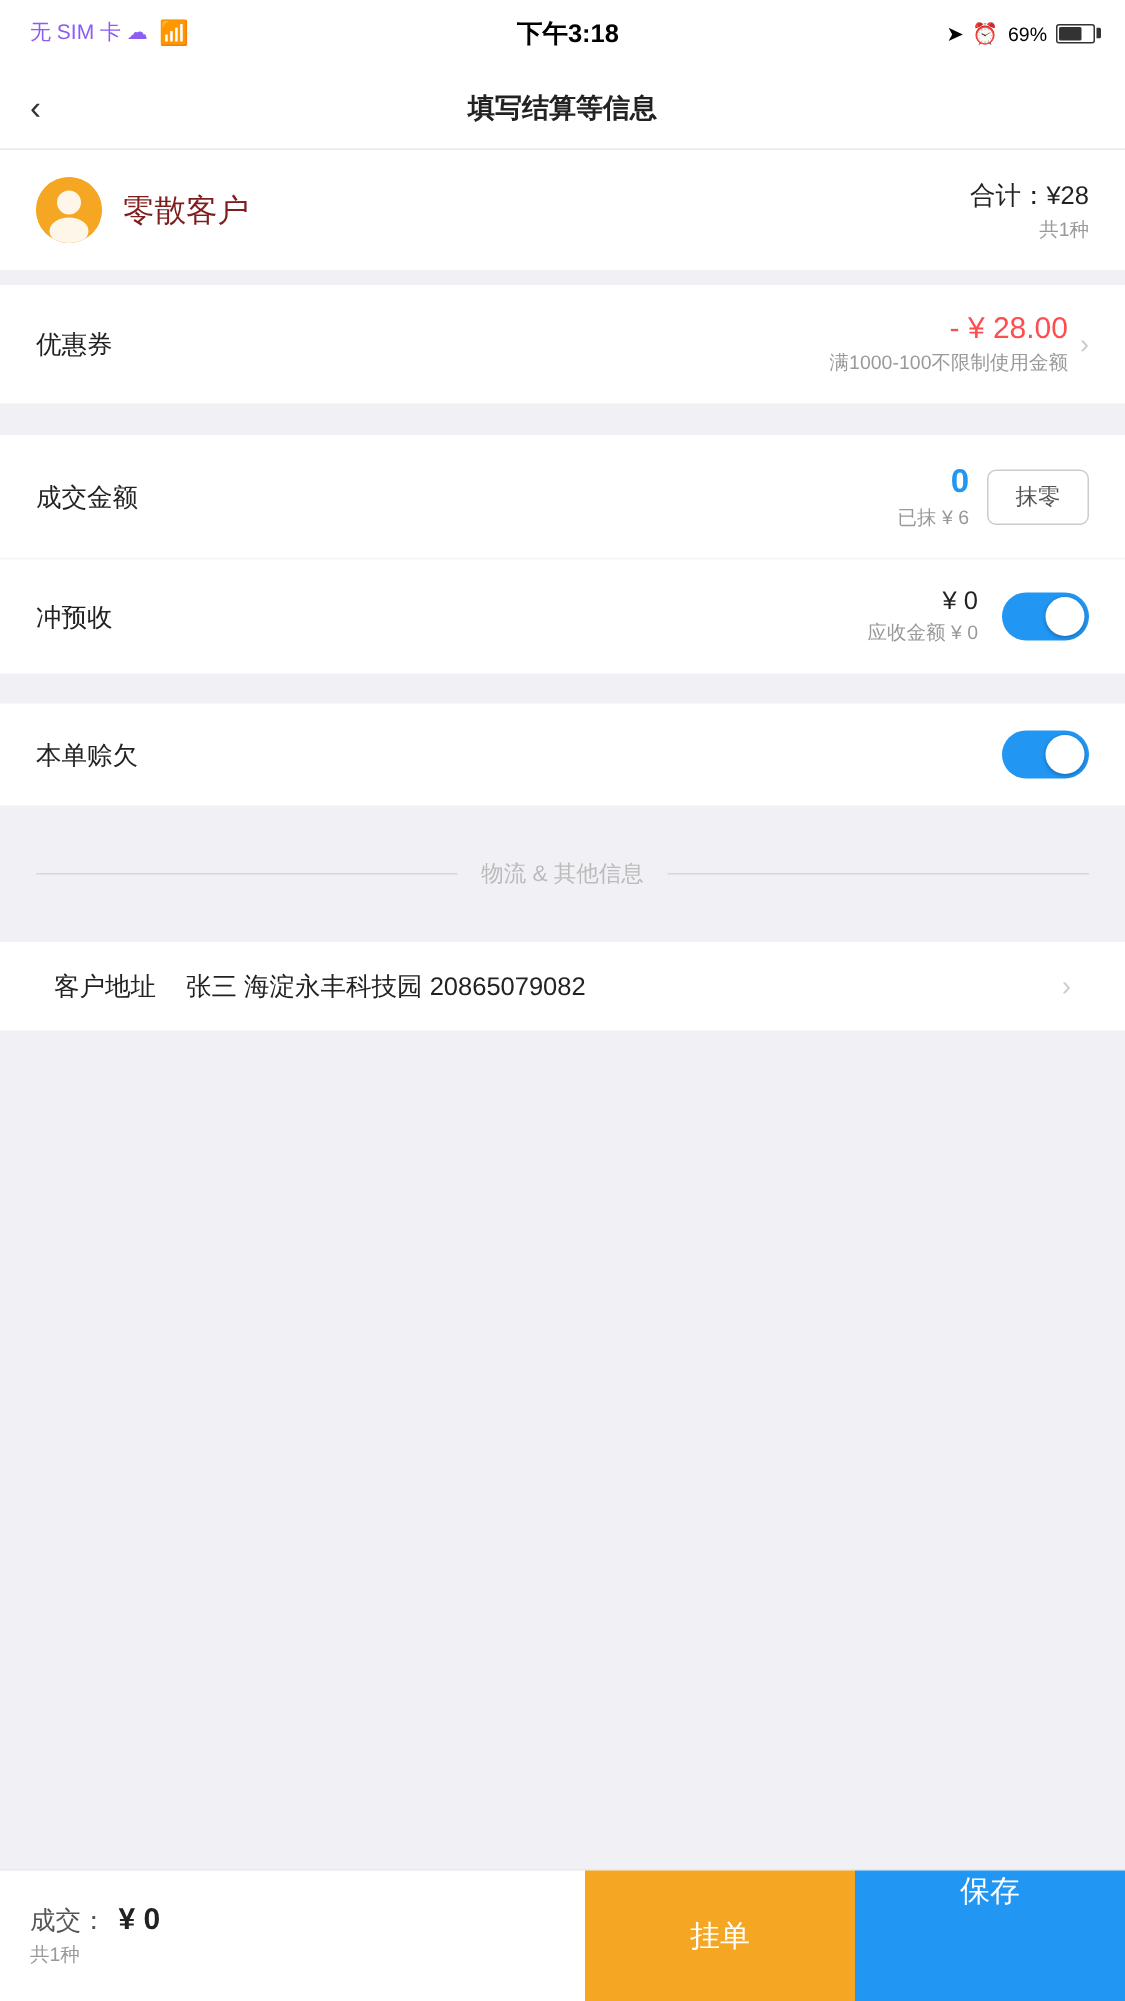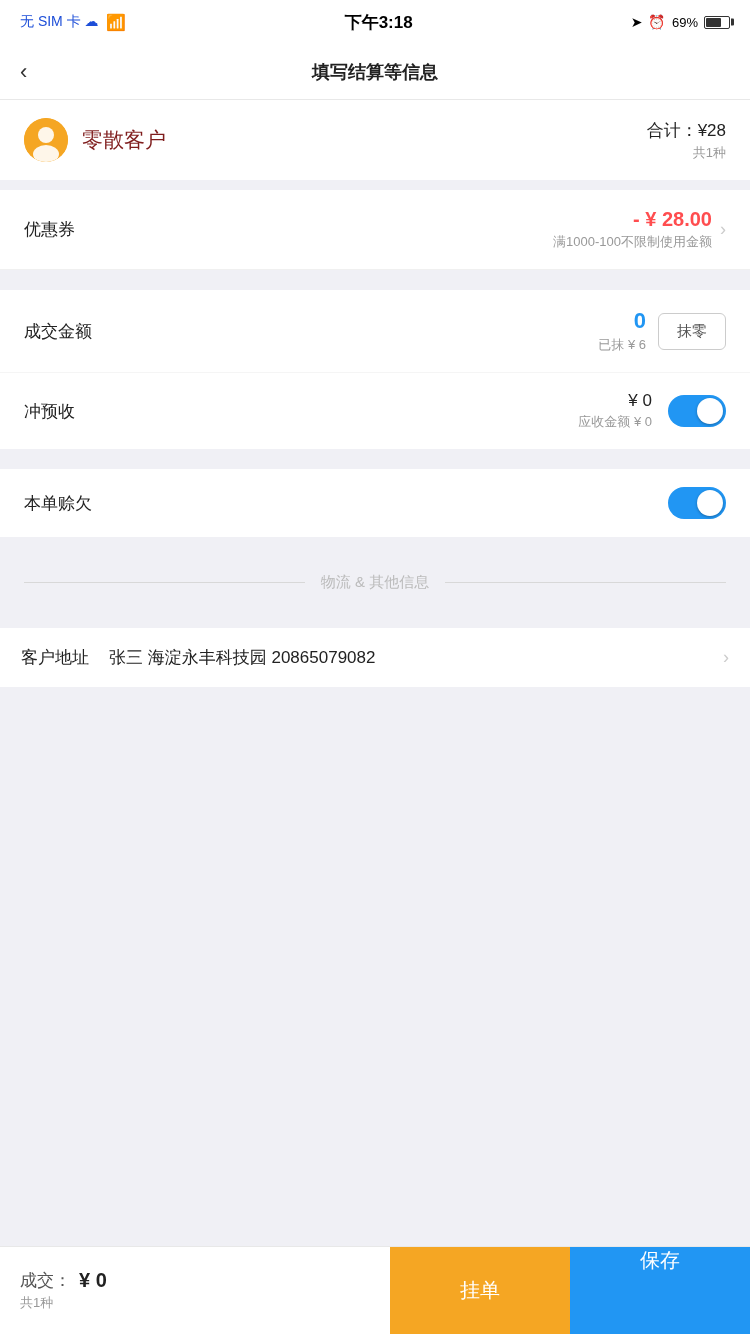--- a/index.html
+++ b/index.html
@@ -115,21 +115,21 @@
     }
     .coupon-right {
       display: flex;
       align-items: center;
       gap: 8px;
       text-align: right;
     }
     .coupon-amount {
       font-size: 20px;
       color: #ff4d4f;
-      font-weight: 700;
+      font-weight: 400;
     }
     .coupon-desc {
       font-size: 13px;
       color: #999;
       margin-top: 2px;
     }
     .chevron-right {
       color: #ccc;
       font-size: 18px;
     }
@@ -265,21 +265,21 @@
     }
     .logistics-section {
       background: #f0f0f5;
       padding: 16px 0;
       text-align: center;
     }
 
     
     .address-section {
       background: #fff;
-      padding: 18px 21px;
+      padding: 18px 36px;
       display: flex;
       align-items: center;
       justify-content: center;
       margin-top: 10px;
       margin-bottom: 10px;
     }
     .address-label {
       font-size: 17px;
       color: #222;
       flex-shrink: 0;
@@ -377,21 +377,21 @@
       height: 7px;
       background: #333;
       border-radius: 0 1px 1px 0;
     }
   </style>
 </head>
 <body>
 
 <div class="status-bar">
   <div class="status-left">
-    <span style="font-size:14px;color:#1d4ed8;">无 SIM 卡  ☁</span>
+    <span style="font-size:14px;color:#8b5cf6;">无 SIM 卡  ☁</span>
     <span style="font-size:16px;">📶</span>
   </div>
   <div class="status-center">下午3:18</div>
   <div class="status-right">
     <span style="font-size:14px;">➤</span>
     <span style="font-size:14px;">⏰</span>
     <span style="font-size:13px;">69%</span>
     <div class="battery">
       <div class="battery-fill"></div>
       <div class="battery-tip"></div>

